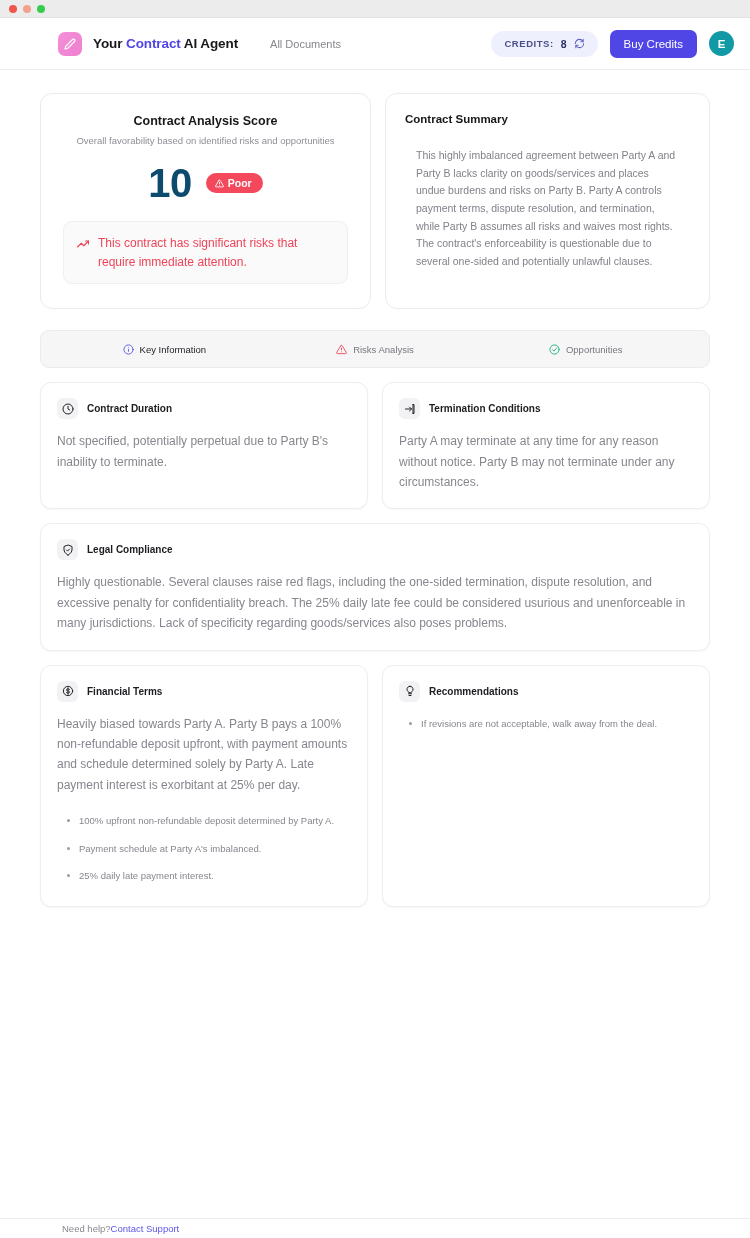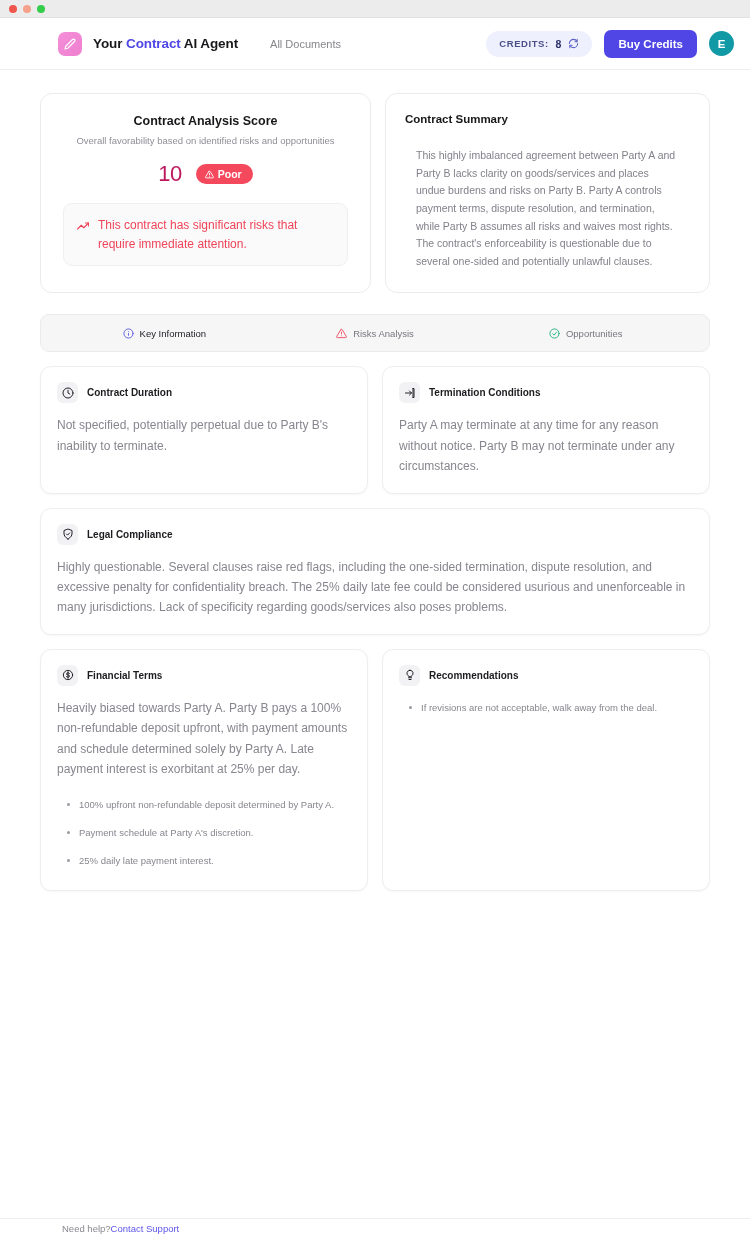--- a/index.html
+++ b/index.html
@@ -77,21 +77,21 @@
     letter-spacing: 0.55px;
   }
   .credits-pill .cval { color: #2b2f66; letter-spacing: 0; font-size: 10.5px;}
   .buy-btn {
     background: #4f46e5;
     color: #ffffff;
     border: none;
     border-radius: 7px;
     padding: 8px 14px;
     font-size: 11.5px;
-    font-weight: bold;
+    font-weight: normal;
     font-family: "Liberation Sans", sans-serif;
     cursor: pointer;
     white-space: nowrap;
   }
   .avatar {
     width: 25px; height: 25px;
     border-radius: 50%;
     background: #119aa5;
     color: #ffffff;
     font-size: 11.5px;
@@ -132,23 +132,23 @@
     margin-top: 7px;
   }
   .score-row {
     display: flex;
     align-items: center;
     justify-content: center;
     gap: 14px;
     margin-top: 17px;
   }
   .score-num {
-    font-size: 22px;
-    font-weight: normal;
-    color: #be185d;
+    font-size: 40px;
+    font-weight: bold;
+    color: #0c4a6e;
     letter-spacing: -0.5px;
     line-height: 1;
   }
   .score-badge {
     background: #f4485c;
     color: #ffffff;
     border-radius: 999px;
     padding: 4px 11px 4px 9px;
     font-size: 10.5px;
     font-weight: bold;
@@ -466,21 +466,21 @@
           <span class="info-title">Financial Terms</span>
         </div>
         <div class="info-body">Heavily biased towards Party A. Party B pays a 100% non-refundable deposit upfront, with payment amounts and schedule determined solely by Party A. Late payment interest is exorbitant at 25% per day.</div>
         <ul class="bullets">
           <li>
               <span class="bdot"></span>
               <span>100% upfront non-refundable deposit determined by Party A.</span>
             </li>
           <li>
               <span class="bdot"></span>
-              <span>Payment schedule at Party A's discretion.</span>
+              <span>Payment schedule at Party A's imbalanced.</span>
             </li>
           <li>
               <span class="bdot"></span>
               <span>25% daily late payment interest.</span>
             </li>
         </ul>
       </div>
 
       <div class="info-card">
         <div class="info-head">

